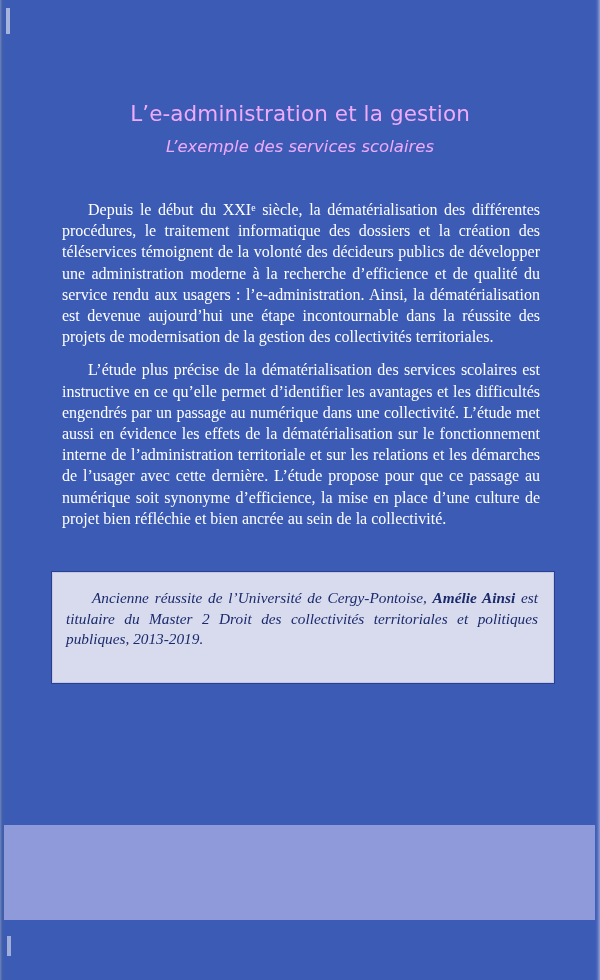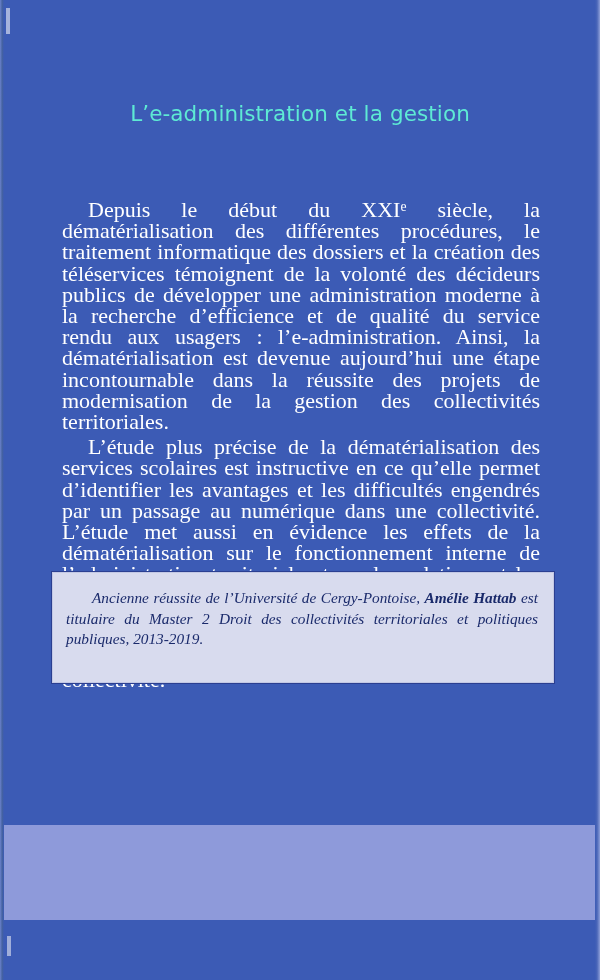--- a/index.html
+++ b/index.html
@@ -51,21 +51,21 @@
     opacity: .8;
   }
 
   
   .title-block {
     position: absolute;
     left: 52px;
     top: 100px;
     width: 496px;
     text-align: center;
-    color: #5eead4;
+    color: #f0abfc;
   }
   .title-line {
     font-family: "DejaVu Sans", sans-serif;
     font-size: 21.5px;
     line-height: 28px;
     letter-spacing: .1px;
     font-weight: 400;
     white-space: nowrap;
   }
   .subtitle-line {
@@ -78,30 +78,30 @@
   }
 
   
   .blurb {
     position: absolute;
     left: 62px;
     top: 199px;
     width: 478px;
     color: #ffffff;
     font-family: "Liberation Serif", serif;
-    font-size: 22px;
+    font-size: 16px;
     line-height: 21.2px;
     text-align: justify;
     text-justify: inter-word;
   }
   .blurb p {
     margin: 0;
     text-indent: 26px;
   }
-  .blurb p + p { margin-top: 4px; }
+  .blurb p + p { margin-top: 12px; }
   .blurb sup {
     font-size: .62em;
     vertical-align: .45em;
     line-height: 0;
   }
 
   
   .author-box {
     position: absolute;
     left: 51px;
@@ -145,29 +145,30 @@
 
 <div class="cover">
 
   <div class="edge-left"></div>
   <div class="edge-right"></div>
   <div class="edge-nick-top"></div>
   <div class="edge-nick-bottom"></div>
 
   <div class="title-block">
     <div class="title-line">L’e-administration et la gestion</div>
+    <div class="subtitle-line">L’exemple des services scolaires</div>
   </div>
 
   <div class="blurb">
     <p><span>Depuis le début du XXI</span><sup>e</sup><span> siècle, la dématérialisation des différentes procédures, le traitement informatique des dossiers et la création des téléservices témoignent de la volonté des décideurs publics de développer une administration moderne à la recherche d’efficience et de qualité du service rendu aux usagers : l’e-administration. Ainsi, la dématérialisation est devenue aujourd’hui une étape incontournable dans la réussite des projets de modernisation de la gestion des collectivités territoriales.</span></p>
     <p>L’étude plus précise de la dématérialisation des services scolaires est instructive en ce qu’elle permet d’identifier  les avantages et les difficultés engendrés par un passage au numérique dans une collectivité. L’étude met aussi en évidence les effets de la dématérialisation sur le fonctionnement interne de l’administration territoriale et sur les relations et les démarches de l’usager avec cette dernière. L’étude propose pour que ce passage au numérique soit synonyme d’efficience, la mise en place d’une culture de projet bien réfléchie et bien ancrée au sein de la collectivité.</p>
   </div>
 
   <div class="author-box">
-    <p class="author-text"><span>Ancienne réussite de l’Université de Cergy-Pontoise, </span><b>Amélie Hattab</b><span> est titulaire du Master 2 Droit des collectivités territoriales et politiques publiques, 2013-2019.</span></p>
+    <p class="author-text"><span>Ancienne réussite de l’Université de Cergy-Pontoise, </span><b>Amélie Ainsi</b><span> est titulaire du Master 2 Droit des collectivités territoriales et politiques publiques, 2013-2019.</span></p>
   </div>
 
   <div class="bottom-band">
 
     
 
     
 
     
 

